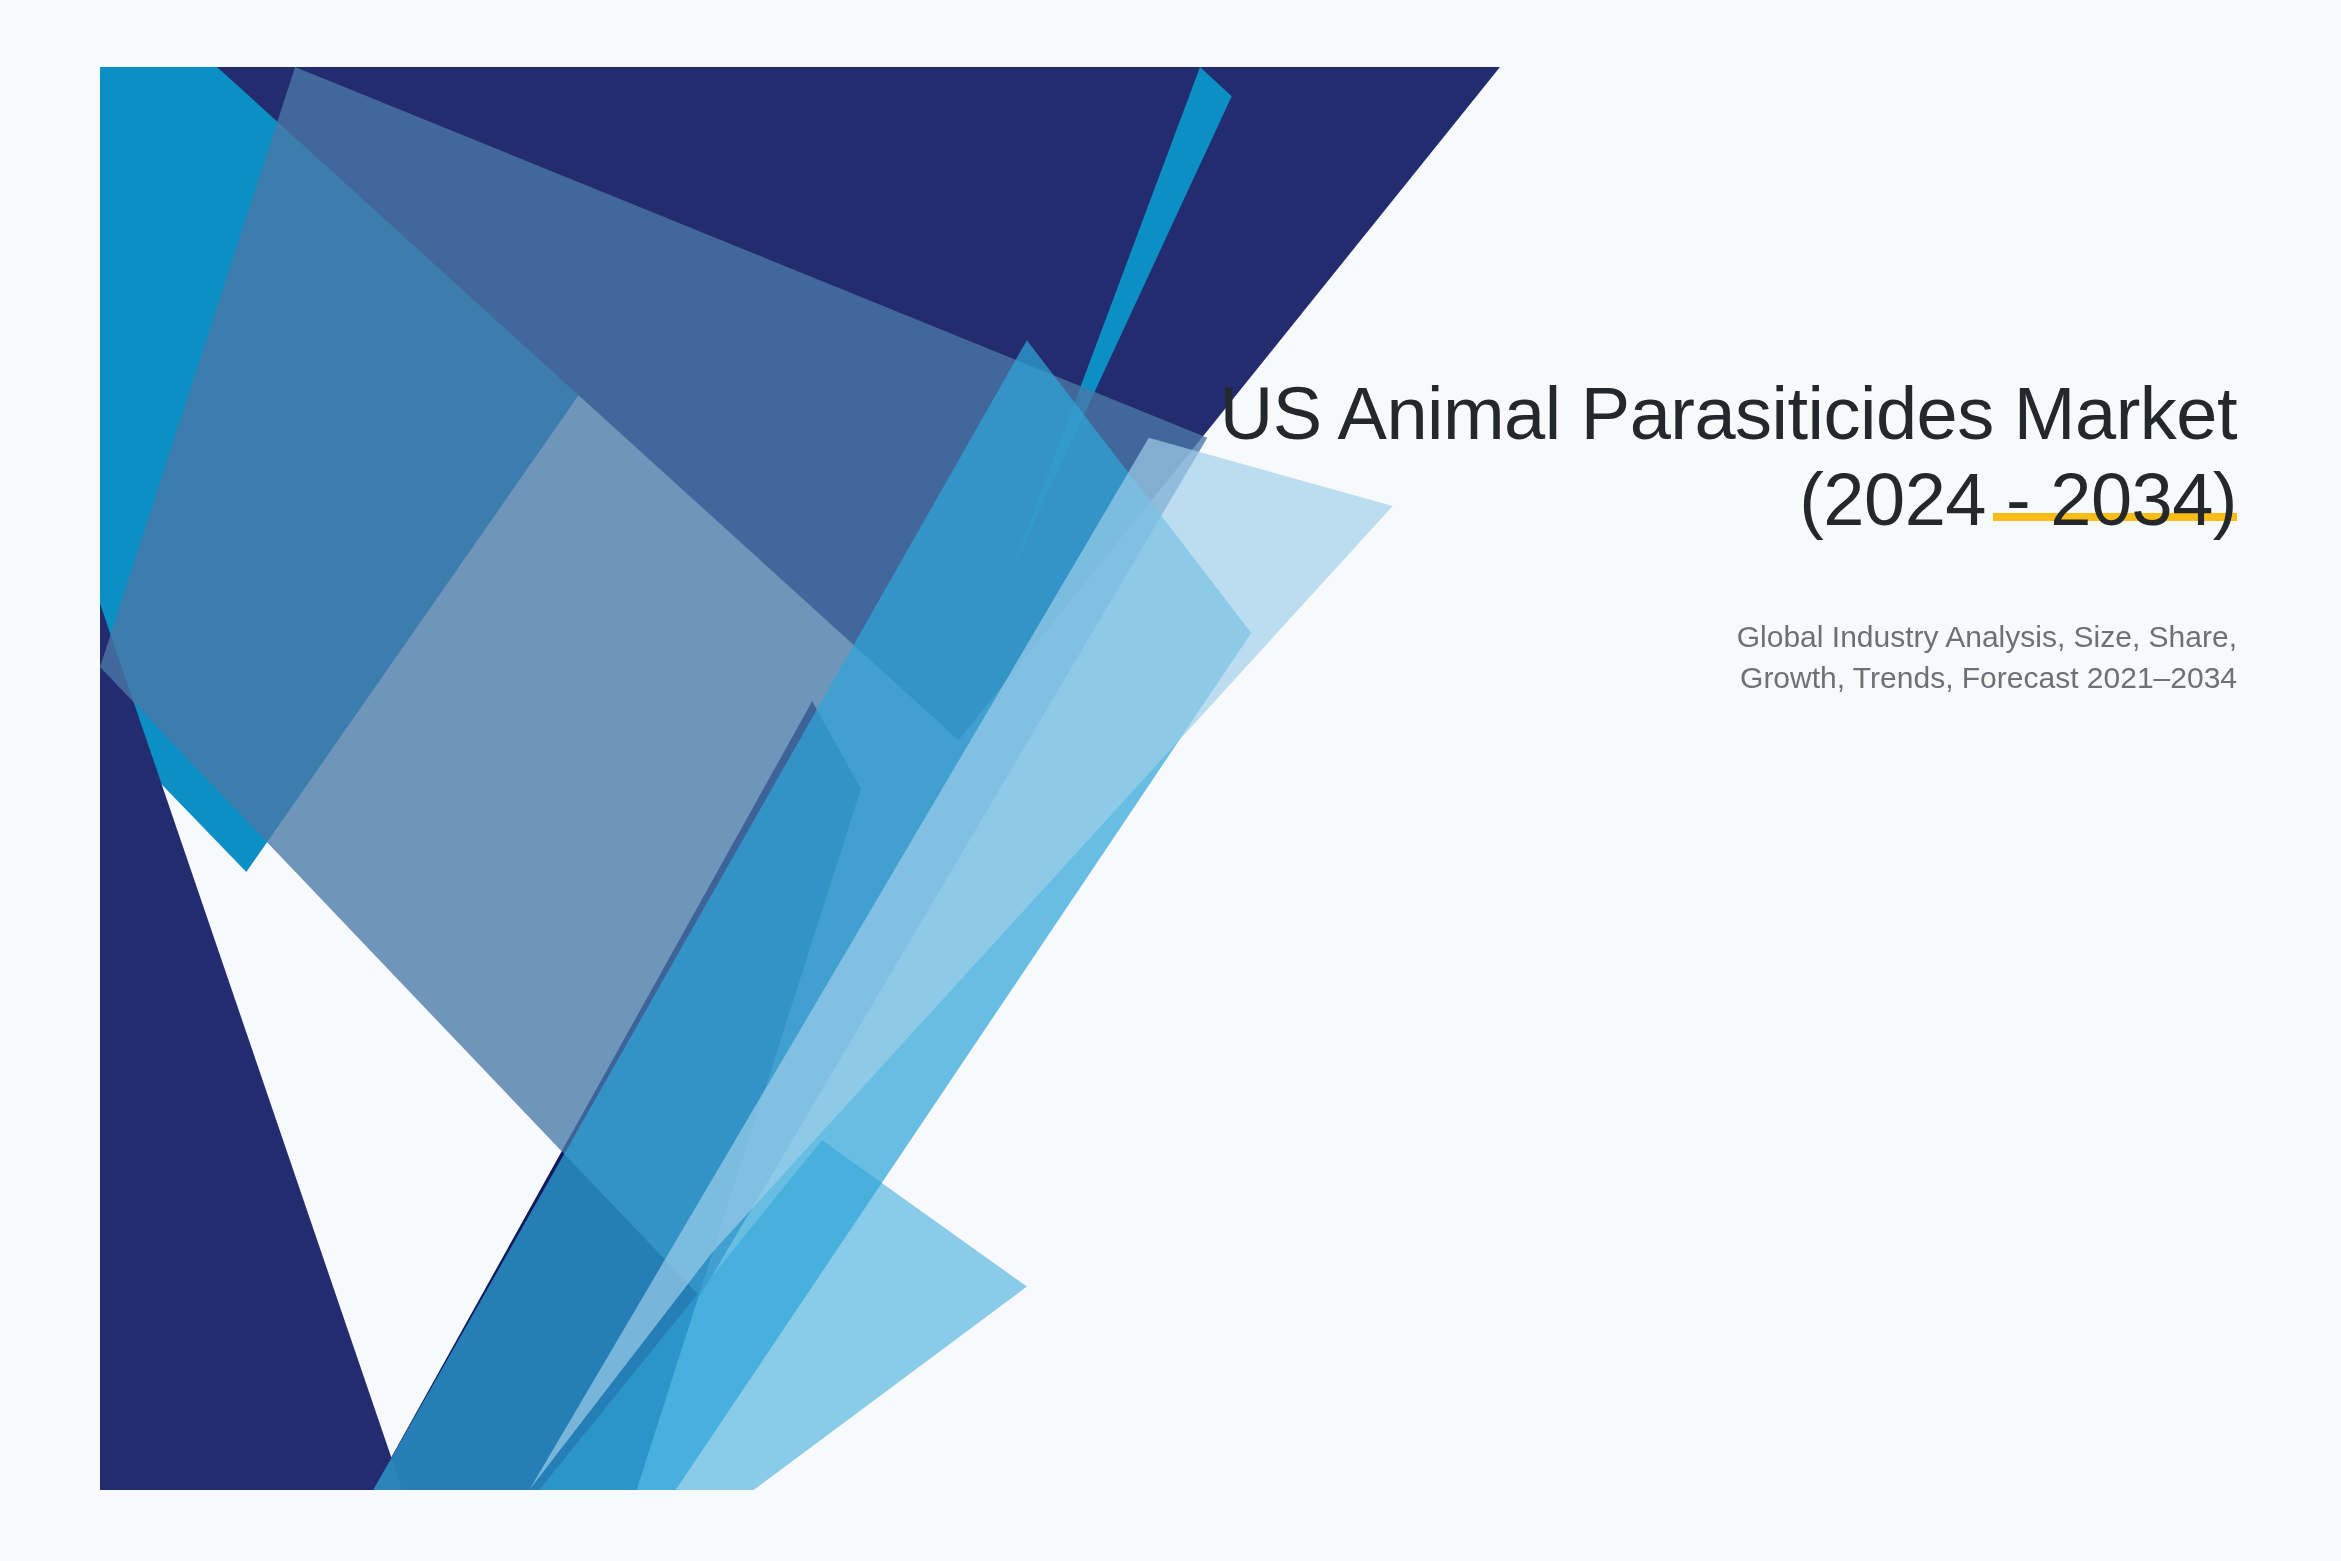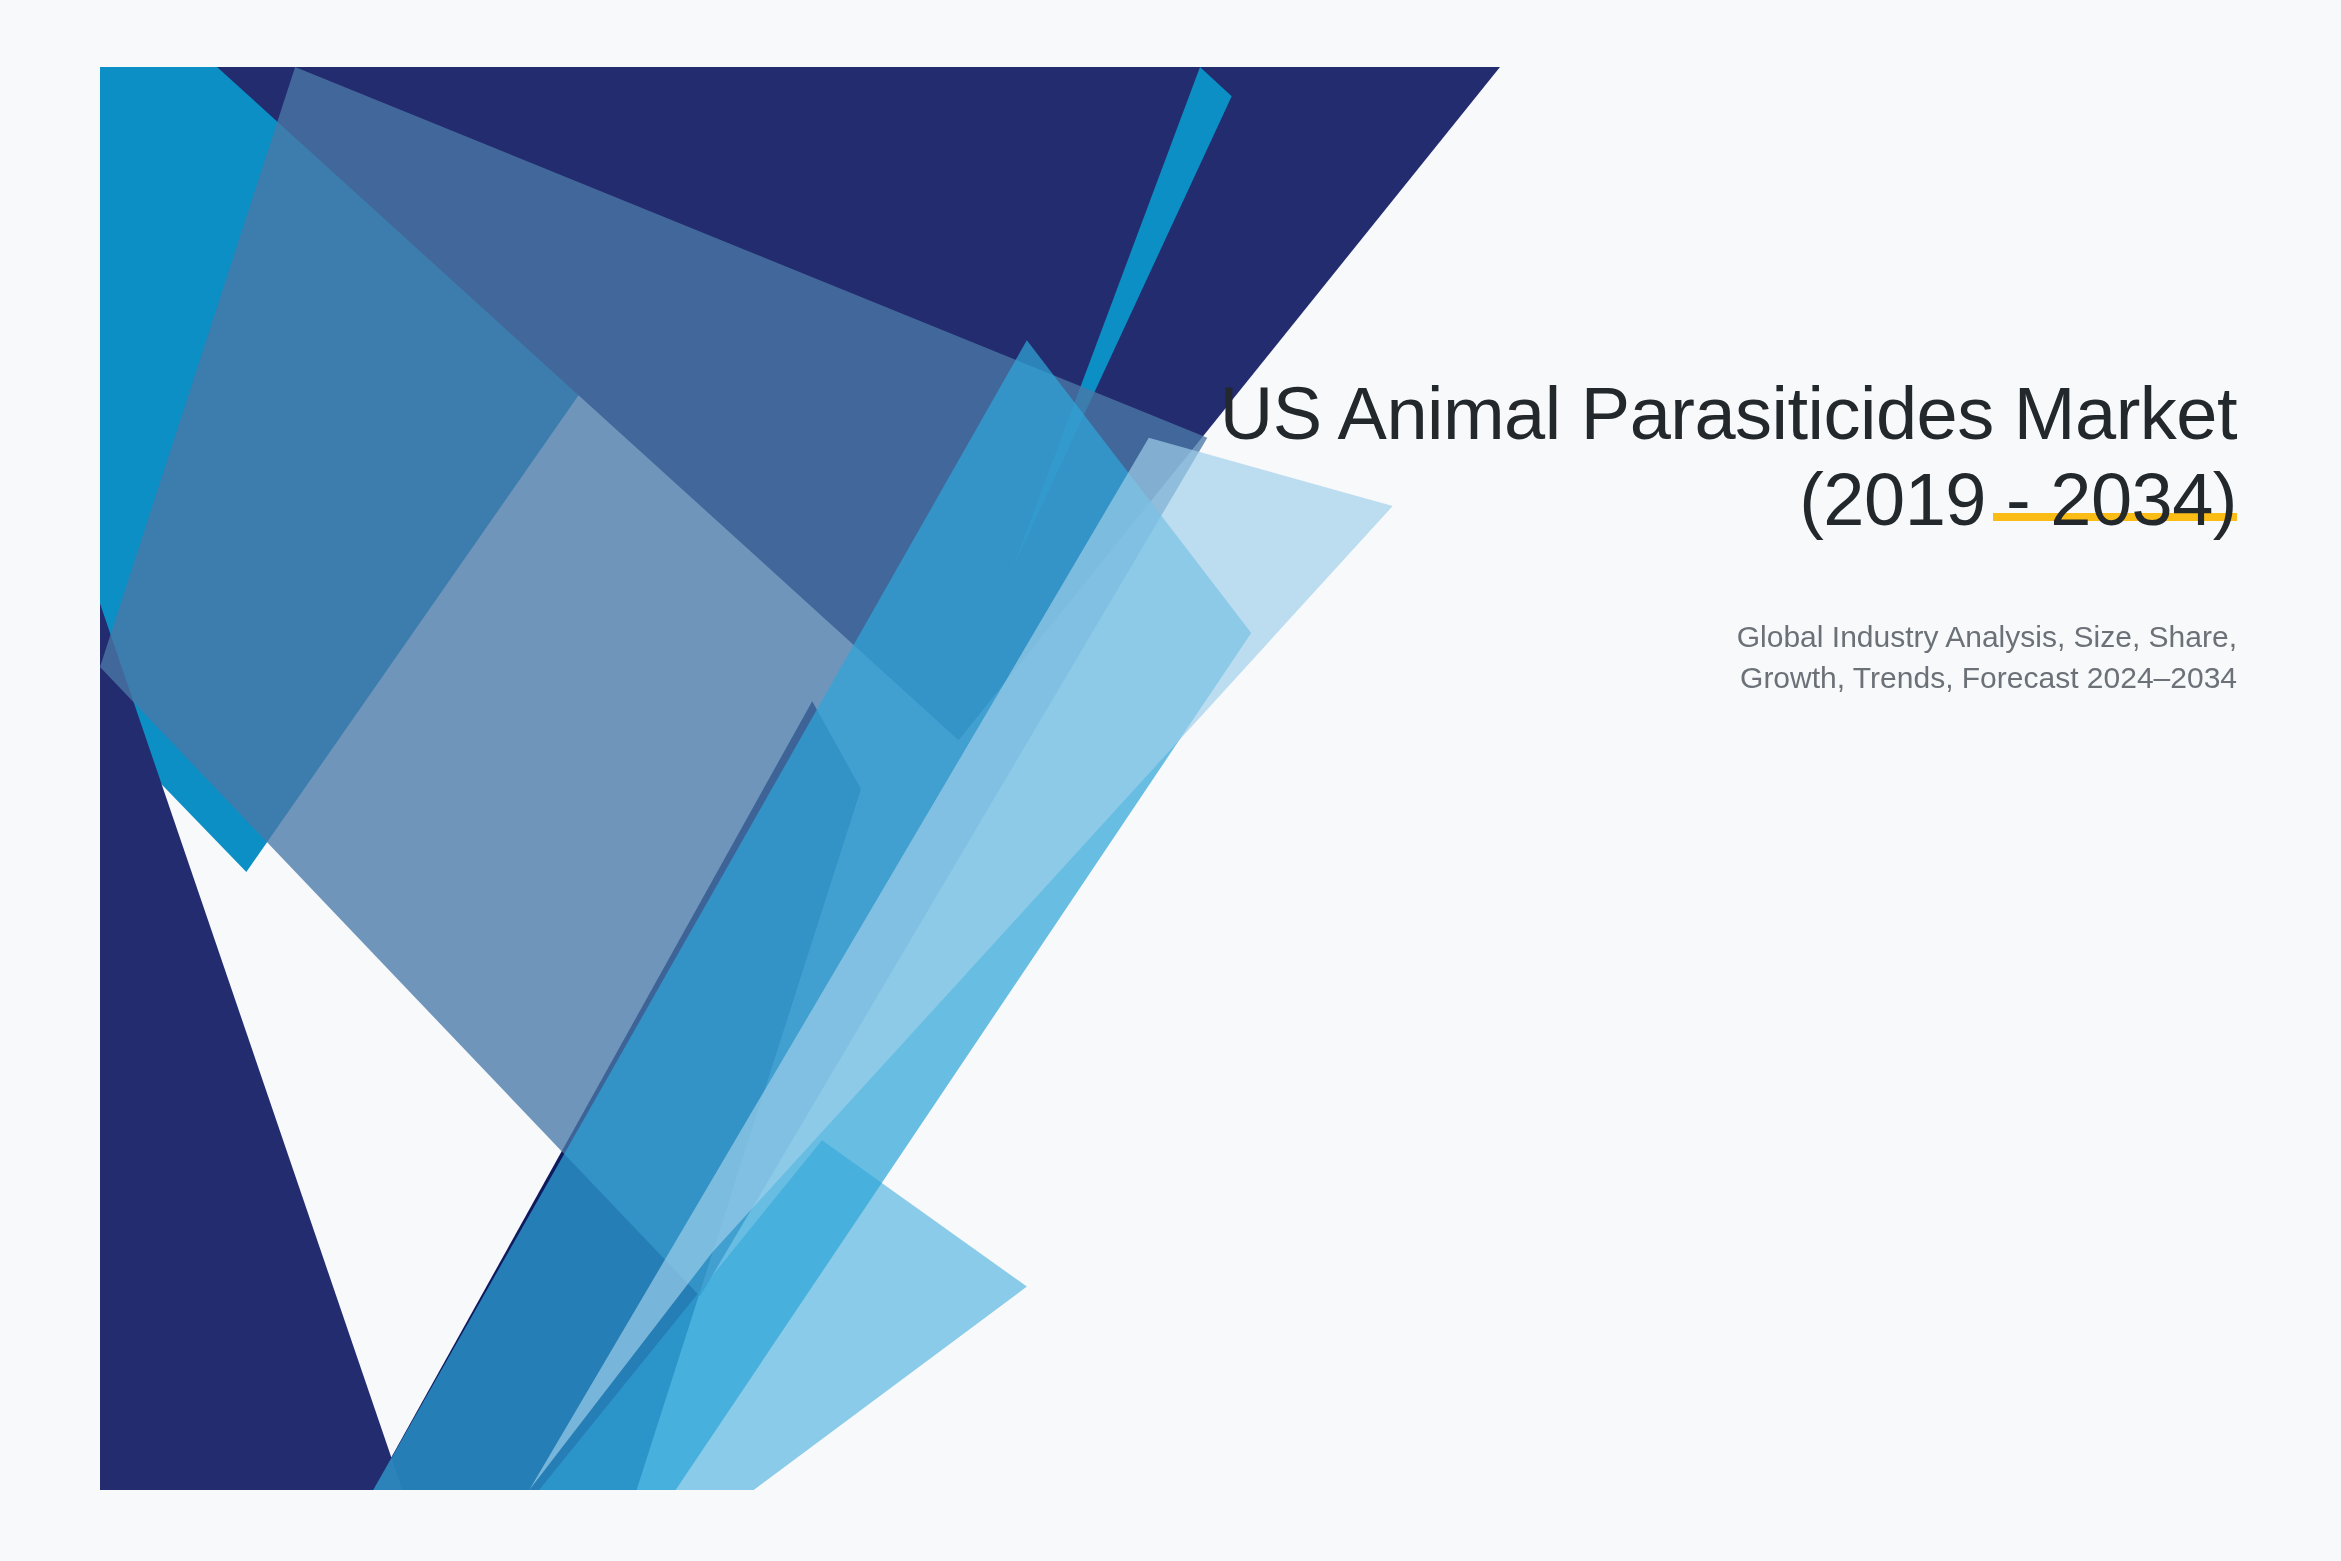--- a/index.html
+++ b/index.html
@@ -101,19 +101,19 @@
           <polygon points="2150,760 2650,900 1255,2430 880,2917" fill="#9fd0ea" fill-opacity="0.68"></polygon>
           <polygon points="1480,2200 1900,2500 1340,2917 900,2917" fill="#2fa5d8" fill-opacity="0.55"></polygon>
         </g>
     </svg>
   </div>
 
   <div class="accent-bar" style="top: 513px; right: 105px; width: 244px;"></div>
 
   <div class="text-block">
     <h1 class="title">US Animal Parasiticides Market
-(2019 - 2034)</h1>
+(2024 - 2034)</h1>
     <p class="subtitle">Global Industry Analysis, Size, Share,
-Growth, Trends, Forecast 2024–2034</p>
+Growth, Trends, Forecast 2021–2034</p>
   </div>
 
 </div>
 
 
 </body></html>

